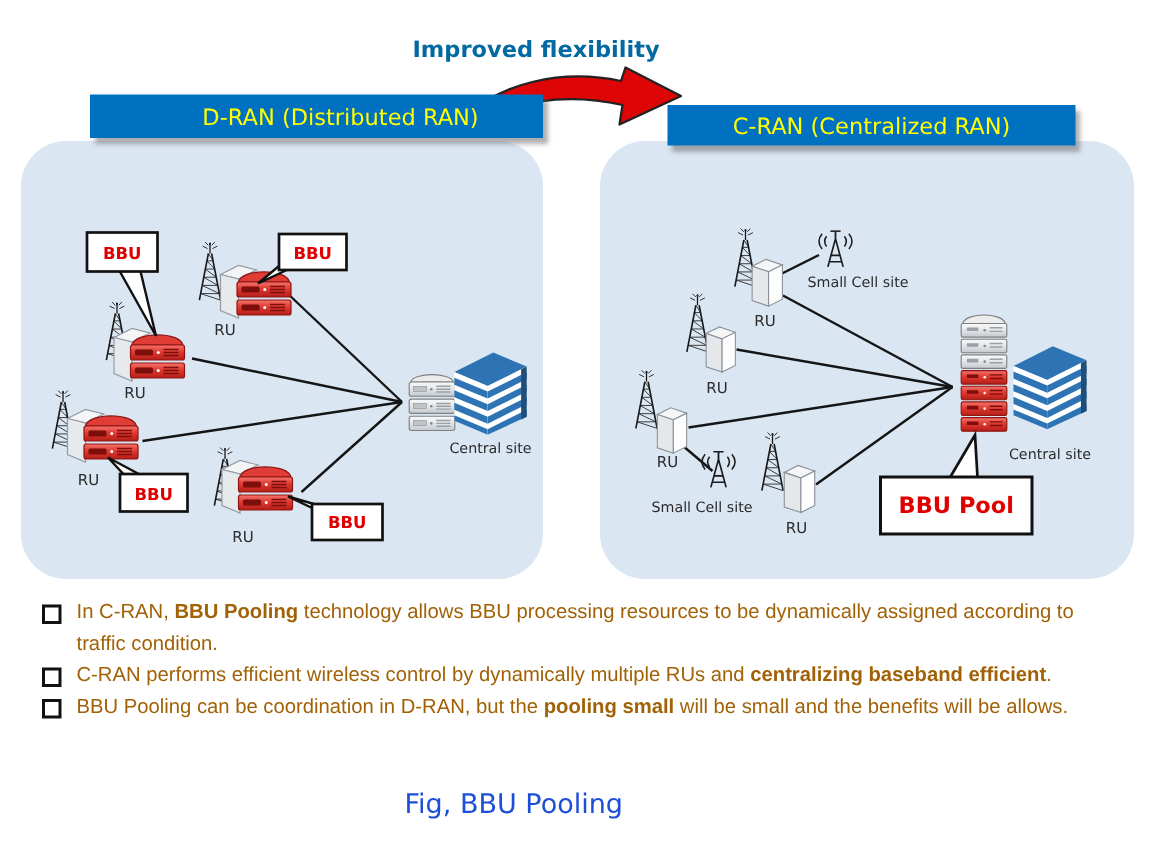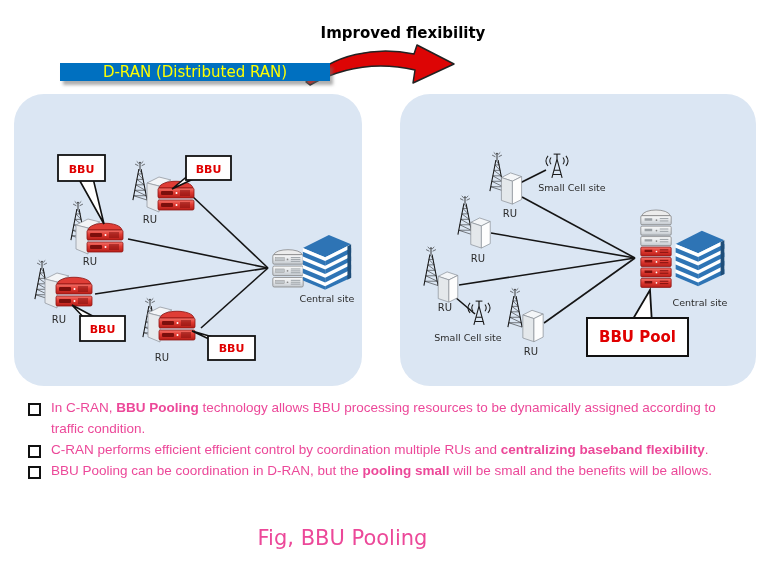--- a/index.html
+++ b/index.html
@@ -1,58 +1,61 @@
 <!DOCTYPE html>
 <html><head>
 <meta charset="utf-8">
 <style>
   html,body{margin:0;padding:0;background:#fff;}
   .stage{position:relative;width:768px;height:576px;background:#fff;overflow:hidden;
          font-family:"DejaVu Sans",sans-serif;}
-  .title{position:absolute;left:293px;top:24px;width:220px;text-align:center;
-         font-size:15px;font-weight:bold;color:#000000;letter-spacing:0px;}
+  .title{position:absolute;left:275px;top:24px;width:220px;
+         font-size:15px;font-weight:bold;color:#0369a1;letter-spacing:0px;}
   .panel{position:absolute;top:94px;height:292px;background:#dbe6f3;border-radius:30px;}
   .panel.left{left:14px;width:348px;}
   .panel.right{left:400px;width:356px;}
   .hdr{position:absolute;display:flex;align-items:center;justify-content:center;
        background:#0070c0;color:#ffff00;font-size:15px;
        box-shadow:3px 4px 3px rgba(110,110,110,.55);}
-  .hdr.dran{left:60px;top:63px;width:270px;height:18px;}
+  .hdr.dran{left:60px;top:63px;width:270px;height:29px;padding-left:32px;}
   .hdr.cran{left:445px;top:70px;width:272px;height:27px;}
   .psvg{position:absolute;left:0;top:0;}
   svg text{font-family:"DejaVu Sans",sans-serif;}
   .lbl{font-size:9.5px;fill:#2b2b2b;}
   .ru{font-size:10px;fill:#2b2b2b;}
   .bbu-txt{font-size:11px;font-weight:bold;fill:#e00000;}
   .pool-txt{font-size:15px;font-weight:bold;fill:#e00000;}
   .bullets{position:absolute;left:26px;top:398px;width:720px;
-           font-family:"Liberation Sans",sans-serif;font-size:13.5px;color:#ec4899;}
+           font-family:"Liberation Sans",sans-serif;font-size:13.5px;color:#a16207;}
   .bullet{display:flex;align-items:flex-start;line-height:1.55;}
   .bullet .marker{width:9px;height:9px;border:2.2px solid #111;margin:5px 10px 0 2px;flex-shrink:0;}
   .bullet p{margin:0;}
   .bullet .b{font-weight:bold;}
   .caption{position:absolute;left:0;top:526px;width:685px;text-align:center;
-           font-size:21px;color:#ec4899;}
+           font-size:18px;color:#1d4ed8;}
 </style>
 </head>
 <body>
 
 <div class="stage">
 
   <div class="title">Improved flexibility</div>
 
   <svg style="position:absolute;left:302px;top:42px;" width="163" height="44" viewBox="0 0 163 44">
     <path d="M4,40 C30,12 74,4 112,12 L115,3 L152,22 L111,41 L113,28 C78,20 42,24 8,43 Z" fill="#dd0505" stroke="#222" stroke-width="1.5" stroke-linejoin="round"></path>
   </svg>
 
   <div class="panel left"></div>
   <div class="panel right"></div>
 
   <div class="hdr dran">
     <span>D-RAN (Distributed RAN)</span>
+  </div>
+  <div class="hdr cran">
+    <span>C-RAN (Centralized RAN)</span>
   </div>
 
   <svg class="psvg" style="left:14px;top:94px;" width="348" height="292" viewBox="0 0 348 292">
     <defs>
       <linearGradient id="gRed" x1="0" y1="0" x2="0" y2="1">
         <stop offset="0" stop-color="#f4756c"></stop>
           <stop offset=".45" stop-color="#e03a32"></stop>
           <stop offset="1" stop-color="#b51e18"></stop>
       </linearGradient>
       <linearGradient id="gGray" x1="0" y1="0" x2="0" y2="1">
@@ -254,21 +257,21 @@
     </g>
   </svg>
 
   <div class="bullets">
       <div class="bullet">
         <span class="marker"></span>
         <p><span>In C-RAN, </span><span class="b">BBU Pooling</span><span> technology allows BBU processing resources to be dynamically assigned according to traffic condition.</span></p>
       </div>
       <div class="bullet">
         <span class="marker"></span>
-        <p><span>C-RAN performs efficient efficient control by coordination multiple RUs and </span><span class="b">centralizing baseband flexibility</span><span>.</span></p>
+        <p><span>C-RAN performs efficient wireless control by dynamically multiple RUs and </span><span class="b">centralizing baseband efficient</span><span>.</span></p>
       </div>
       <div class="bullet">
         <span class="marker"></span>
         <p><span>BBU Pooling can be coordination in D-RAN, but the </span><span class="b">pooling small</span><span> will be small and the benefits will be allows.</span></p>
       </div>
     </div>
 
   <div class="caption">Fig, BBU Pooling</div>
 </div>
 

